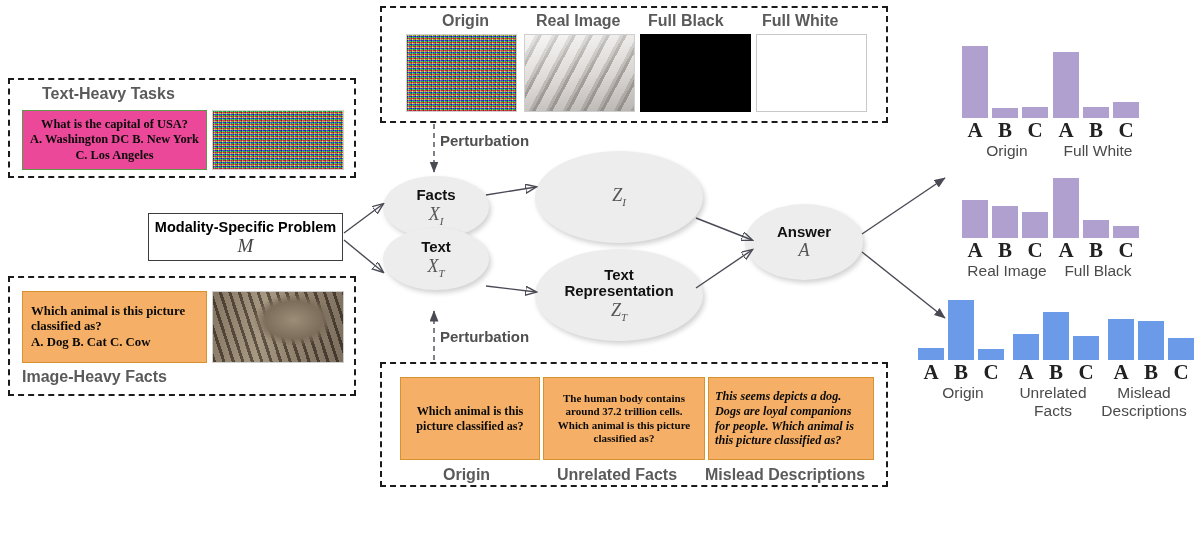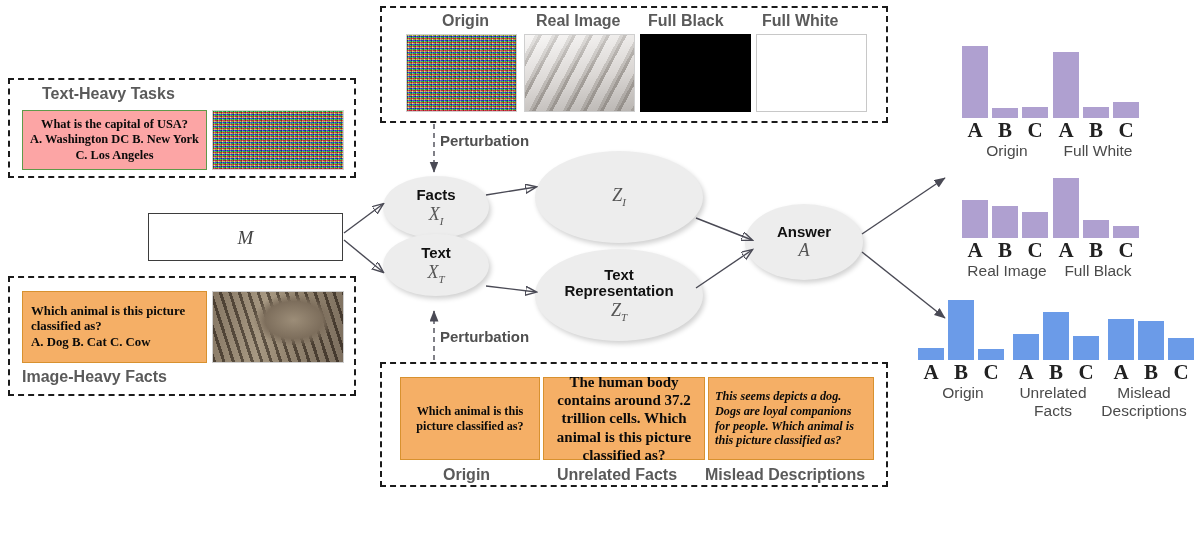--- a/index.html
+++ b/index.html
@@ -5,21 +5,21 @@
   html,body{margin:0;padding:0;background:#ffffff;}
   body{width:1203px;height:533px;position:relative;overflow:hidden;
        font-family:"Liberation Sans", sans-serif;color:#000;}
   .dashbox{position:absolute;border:2px dashed #1b1b1b;box-sizing:border-box;background:#fff;}
   .grp-label{position:absolute;color:#5a5a5a;font-size:16px;font-weight:600;
              font-family:"Liberation Sans", sans-serif;white-space:nowrap;}
   .qbox{position:absolute;box-sizing:border-box;
         font-family:"Liberation Serif", serif;font-weight:bold;
         display:flex;align-items:center;justify-content:center;text-align:center;
         line-height:1.22;color:#0a0a0a;}
-  .qbox-green{background:#fca5a5;border:1px solid #5f9a4a;}
+  .qbox-green{background:#ec4899;border:1px solid #5f9a4a;}
   .qbox-orange{background:#F5AF66;border:1px solid #d8912f;}
   .noise{position:absolute;border:1px solid #cfcfcf;box-sizing:border-box;
          background-color:#8f8a9a;
          background-image:
            repeating-linear-gradient(0deg, rgba(255,0,0,.55) 0 1px, rgba(0,255,0,.45) 1px 2px, rgba(0,0,255,.5) 2px 3px, rgba(255,255,0,.4) 3px 4px),
            repeating-linear-gradient(90deg, rgba(0,0,0,.5) 0 1px, rgba(255,255,255,.55) 1px 2px, rgba(120,60,200,.5) 2px 3px, rgba(30,180,120,.45) 3px 4px),
            repeating-linear-gradient(37deg, rgba(255,255,255,.35) 0 1px, rgba(0,0,0,.35) 1px 3px),
            repeating-linear-gradient(-52deg, rgba(200,40,180,.3) 0 1px, rgba(40,200,200,.3) 1px 2px);
   }
   .photo-kb{position:absolute;border:1px solid #cfcfcf;box-sizing:border-box;
@@ -74,20 +74,21 @@
 
 <div class="dashbox" style="left:8px;top:276px;width:348px;height:120px;"></div>
 <div class="qbox qbox-orange" style="left:22px;top:291px;width:185px;height:72px;font-size:12.8px;padding:2px 8px;text-align:left;justify-content:flex-start;">
   <span style="white-space:pre-line;">Which animal is this picture classified as?
 A. Dog B. Cat C. Cow</span>
 </div>
 <div class="photo-cat" style="left:212px;top:291px;width:132px;height:72px;"></div>
 <div class="grp-label" style="left:22px;top:368px;">Image-Heavy Facts</div>
 
 <div class="mbox" style="left:148px;top:213px;width:195px;height:48px;">
+  <div class="t1">Modality-Specific Problem</div>
   <div class="t2">M</div>
 </div>
 
 <div class="dashbox" style="left:380px;top:6px;width:508px;height:117px;"></div>
 
 <div class="grp-label" style="left:442px;top:12px;">Origin</div>
 <div class="grp-label" style="left:536px;top:12px;">Real Image</div>
 <div class="grp-label" style="left:648px;top:12px;">Full Black</div>
 <div class="grp-label" style="left:762px;top:12px;">Full White</div>
 
@@ -96,39 +97,39 @@
 <div class="black-img" style="left:640px;top:34px;width:111px;height:78px;"></div>
 <div class="white-img" style="left:756px;top:34px;width:111px;height:78px;"></div>
 
 <div class="pert" style="left:440px;top:132px;">Perturbation</div>
 
 <div class="dashbox" style="left:380px;top:362px;width:508px;height:125px;"></div>
 
 <div class="qbox qbox-orange" style="left:400px;top:377px;width:140px;height:83px;font-size:12.2px;padding:3px 6px;">
   <span>Which animal is this picture classified as?</span>
 </div>
-<div class="qbox qbox-orange" style="left:543px;top:377px;width:162px;height:83px;font-size:15px;padding:3px 6px;">
+<div class="qbox qbox-orange" style="left:543px;top:377px;width:162px;height:83px;font-size:11px;padding:3px 6px;">
   <span>The human body contains around 37.2 trillion cells. Which animal is this picture classified as?</span>
 </div>
 <div class="qbox qbox-orange" style="left:708px;top:377px;width:166px;height:83px;font-size:12.2px;padding:3px 6px;text-align:left;justify-content:flex-start;">
   <span style="font-style: italic;">This seems depicts a dog. Dogs are loyal companions for people. Which animal is this picture classified as?</span>
 </div>
 
 <div class="grp-label" style="left:443px;top:466px;">Origin</div>
 <div class="grp-label" style="left:557px;top:466px;">Unrelated Facts</div>
 <div class="grp-label" style="left:705px;top:466px;">Mislead Descriptions</div>
 
 <div class="pert" style="left:440px;top:328px;">Perturbation</div>
 
 <div class="ell" style="left:383px;top:176px;width:106px;height:62px;">
   <div class="lab">Facts</div>
   <div class="sym">X<sub style="font-size:11px;">I</sub></div>
 </div>
 
-<div class="ell" style="left:383px;top:234px;width:106px;height:62px;">
+<div class="ell" style="left:383px;top:228px;width:106px;height:62px;">
   <div class="lab">Text</div>
   <div class="sym">X<sub style="font-size:11px;">T</sub></div>
 </div>
 
 <div class="ell" style="left:535px;top:151px;width:168px;height:92px;">
   <div class="sym">Z<sub style="font-size:11px;">I</sub></div>
 </div>
 
 <div class="ell" style="left:535px;top:249px;width:168px;height:92px;">
   <div class="lab" style="max-width:130px;">Text Representation</div>

